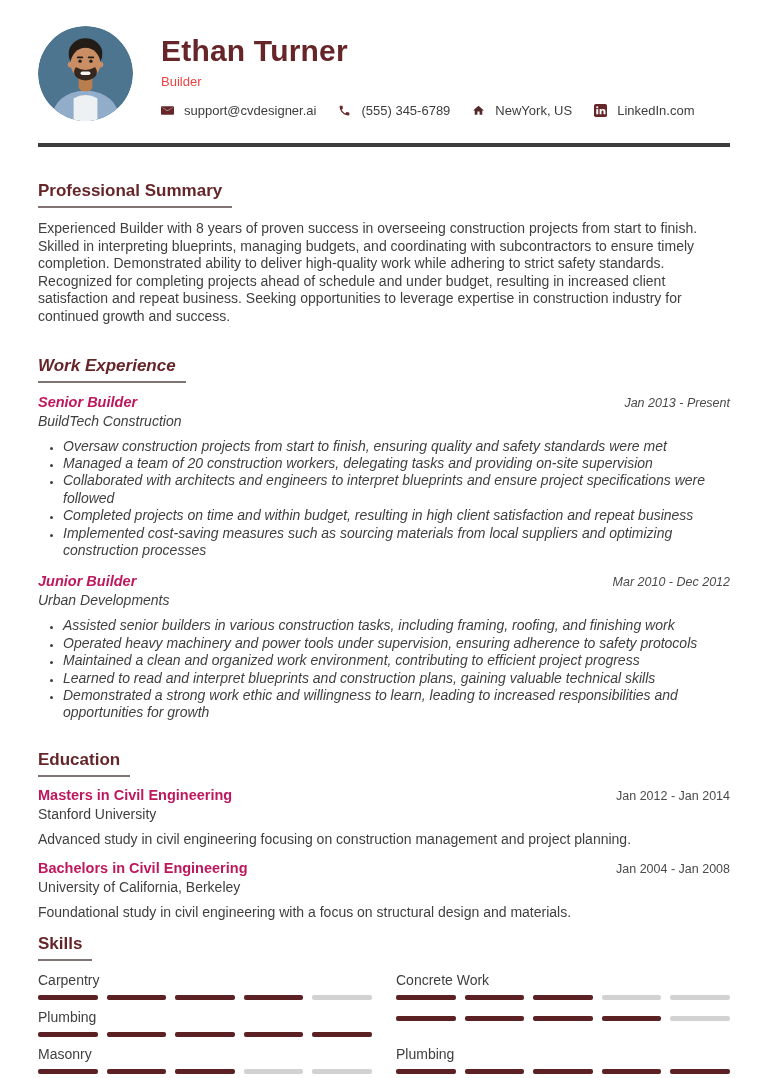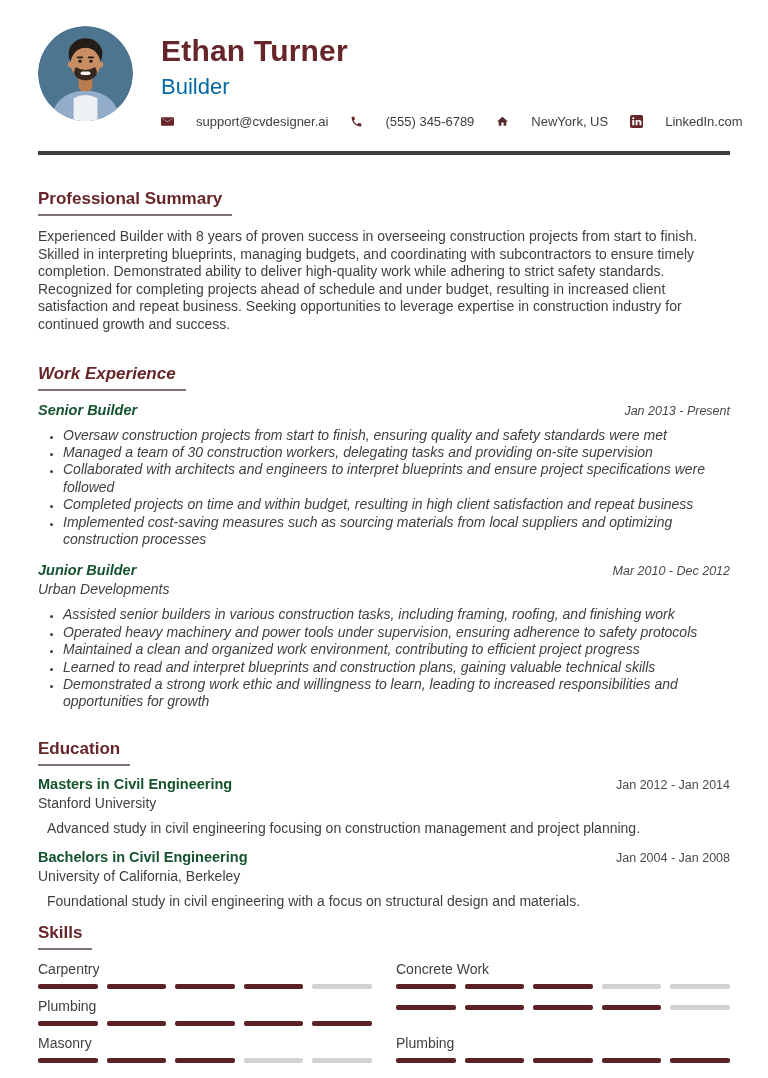--- a/index.html
+++ b/index.html
@@ -19,26 +19,26 @@
   .avatar {
     width: 95px; height: 95px; border-radius: 50%;
     overflow: hidden; flex-shrink: 0;
   }
   .avatar svg { display: block; width: 100%; height: 100%; }
   .header-info { padding-top: 8px; }
   .name {
     font-size: 30px; font-weight: bold; color: #662629;
     line-height: 1.1; letter-spacing: 0.2px;
   }
-  .title { font-size: 22px; color: #0369a1; margin-top: 7px; }
+  .title { font-size: 13px; color: #ef4444; margin-top: 7px; }
   .contacts {
     display: flex; align-items: center; gap: 22px;
     margin-top: 14px; font-size: 13px; color: #3d3d3d; white-space: nowrap;
   }
-  .contact { display: flex; align-items: center; gap: 22px; }
+  .contact { display: flex; align-items: center; gap: 10px; }
   .contact svg { display: block; }
 
   .divider { height: 4px; background: #3d3d3d; margin-top: 22px; }
 
   
   .section-heading {
     display: inline-block;
     font-size: 17px; font-weight: bold; color: #662629;
     margin: 0; padding: 0 10px 5px 0;
     border-bottom: 2px solid #837474;
@@ -47,33 +47,33 @@
   .section-summary { margin-top: 34px; }
   .summary-text {
     margin: 12px 0 0 0;
     font-size: 14px; line-height: 17.6px; color: #3f3f3f;
   }
 
   .section-experience { margin-top: 30px; font-style: italic; }
   .job { margin-top: 10px; }
   .job + .job { margin-top: 13px; }
   .item-head { display: flex; justify-content: space-between; align-items: baseline; }
-  .item-role { font-size: 14.5px; font-weight: bold; color: #14532d; line-height: 18px; }
+  .item-role { font-size: 14.5px; font-weight: bold; color: #be185d; line-height: 18px; }
   .item-dates { font-size: 12.5px; color: #4a4a4a; }
   .item-sub { font-size: 14px; color: #3f3f3f; line-height: 18px; margin-top: 1px; }
   ul.bullets { margin: 8px 0 0 0; padding-left: 25px; }
   ul.bullets li {
     font-size: 14px; line-height: 17.4px; color: #3f3f3f;
   }
   ul.bullets li::marker { color: #3f3f3f; font-size: 11px; }
 
   .section-education { margin-top: 28px; }
   .edu { margin-top: 9px; }
   .edu + .edu { margin-top: 11px; }
-  .edu-desc { margin: 7px 0 0 9px; font-size: 14px; line-height: 18px; color: #3f3f3f; }
+  .edu-desc { margin: 7px 0 0 0; font-size: 14px; line-height: 18px; color: #3f3f3f; }
 
   .section-skills { margin-top: 13px; }
   .skills-grid {
     display: grid; grid-template-columns: 1fr 1fr;
     column-gap: 24px; row-gap: 9px; margin-top: 11px;
   }
   .skill-name { font-size: 14px; color: #3f3f3f; line-height: 16px; }
   .skill-bar { display: flex; gap: 9px; margin-top: 7px; }
   .seg { height: 5px; flex: 1; border-radius: 2px; }
   .seg.filled { background: #5b2124; }
@@ -163,23 +163,24 @@
   </div>
 
   <div class="section-experience">
     <h2 class="section-heading">Work Experience</h2>
 
     <div class="job">
       <div class="item-head">
         <span class="item-role">Senior Builder</span>
         <span class="item-dates">Jan 2013 - Present</span>
       </div>
+      <div class="item-sub">BuildTech Construction</div>
       <ul class="bullets">
         <li>Oversaw construction projects from start to finish, ensuring quality and safety standards were met</li>
-        <li>Managed a team of 30 construction workers, delegating tasks and providing on-site supervision</li>
+        <li>Managed a team of 20 construction workers, delegating tasks and providing on-site supervision</li>
         <li>Collaborated with architects and engineers to interpret blueprints and ensure project specifications were followed</li>
         <li>Completed projects on time and within budget, resulting in high client satisfaction and repeat business</li>
         <li>Implemented cost-saving measures such as sourcing materials from local suppliers and optimizing construction processes</li>
       </ul>
     </div>
 
     <div class="job">
       <div class="item-head">
         <span class="item-role">Junior Builder</span>
         <span class="item-dates">Mar 2010 - Dec 2012</span>

